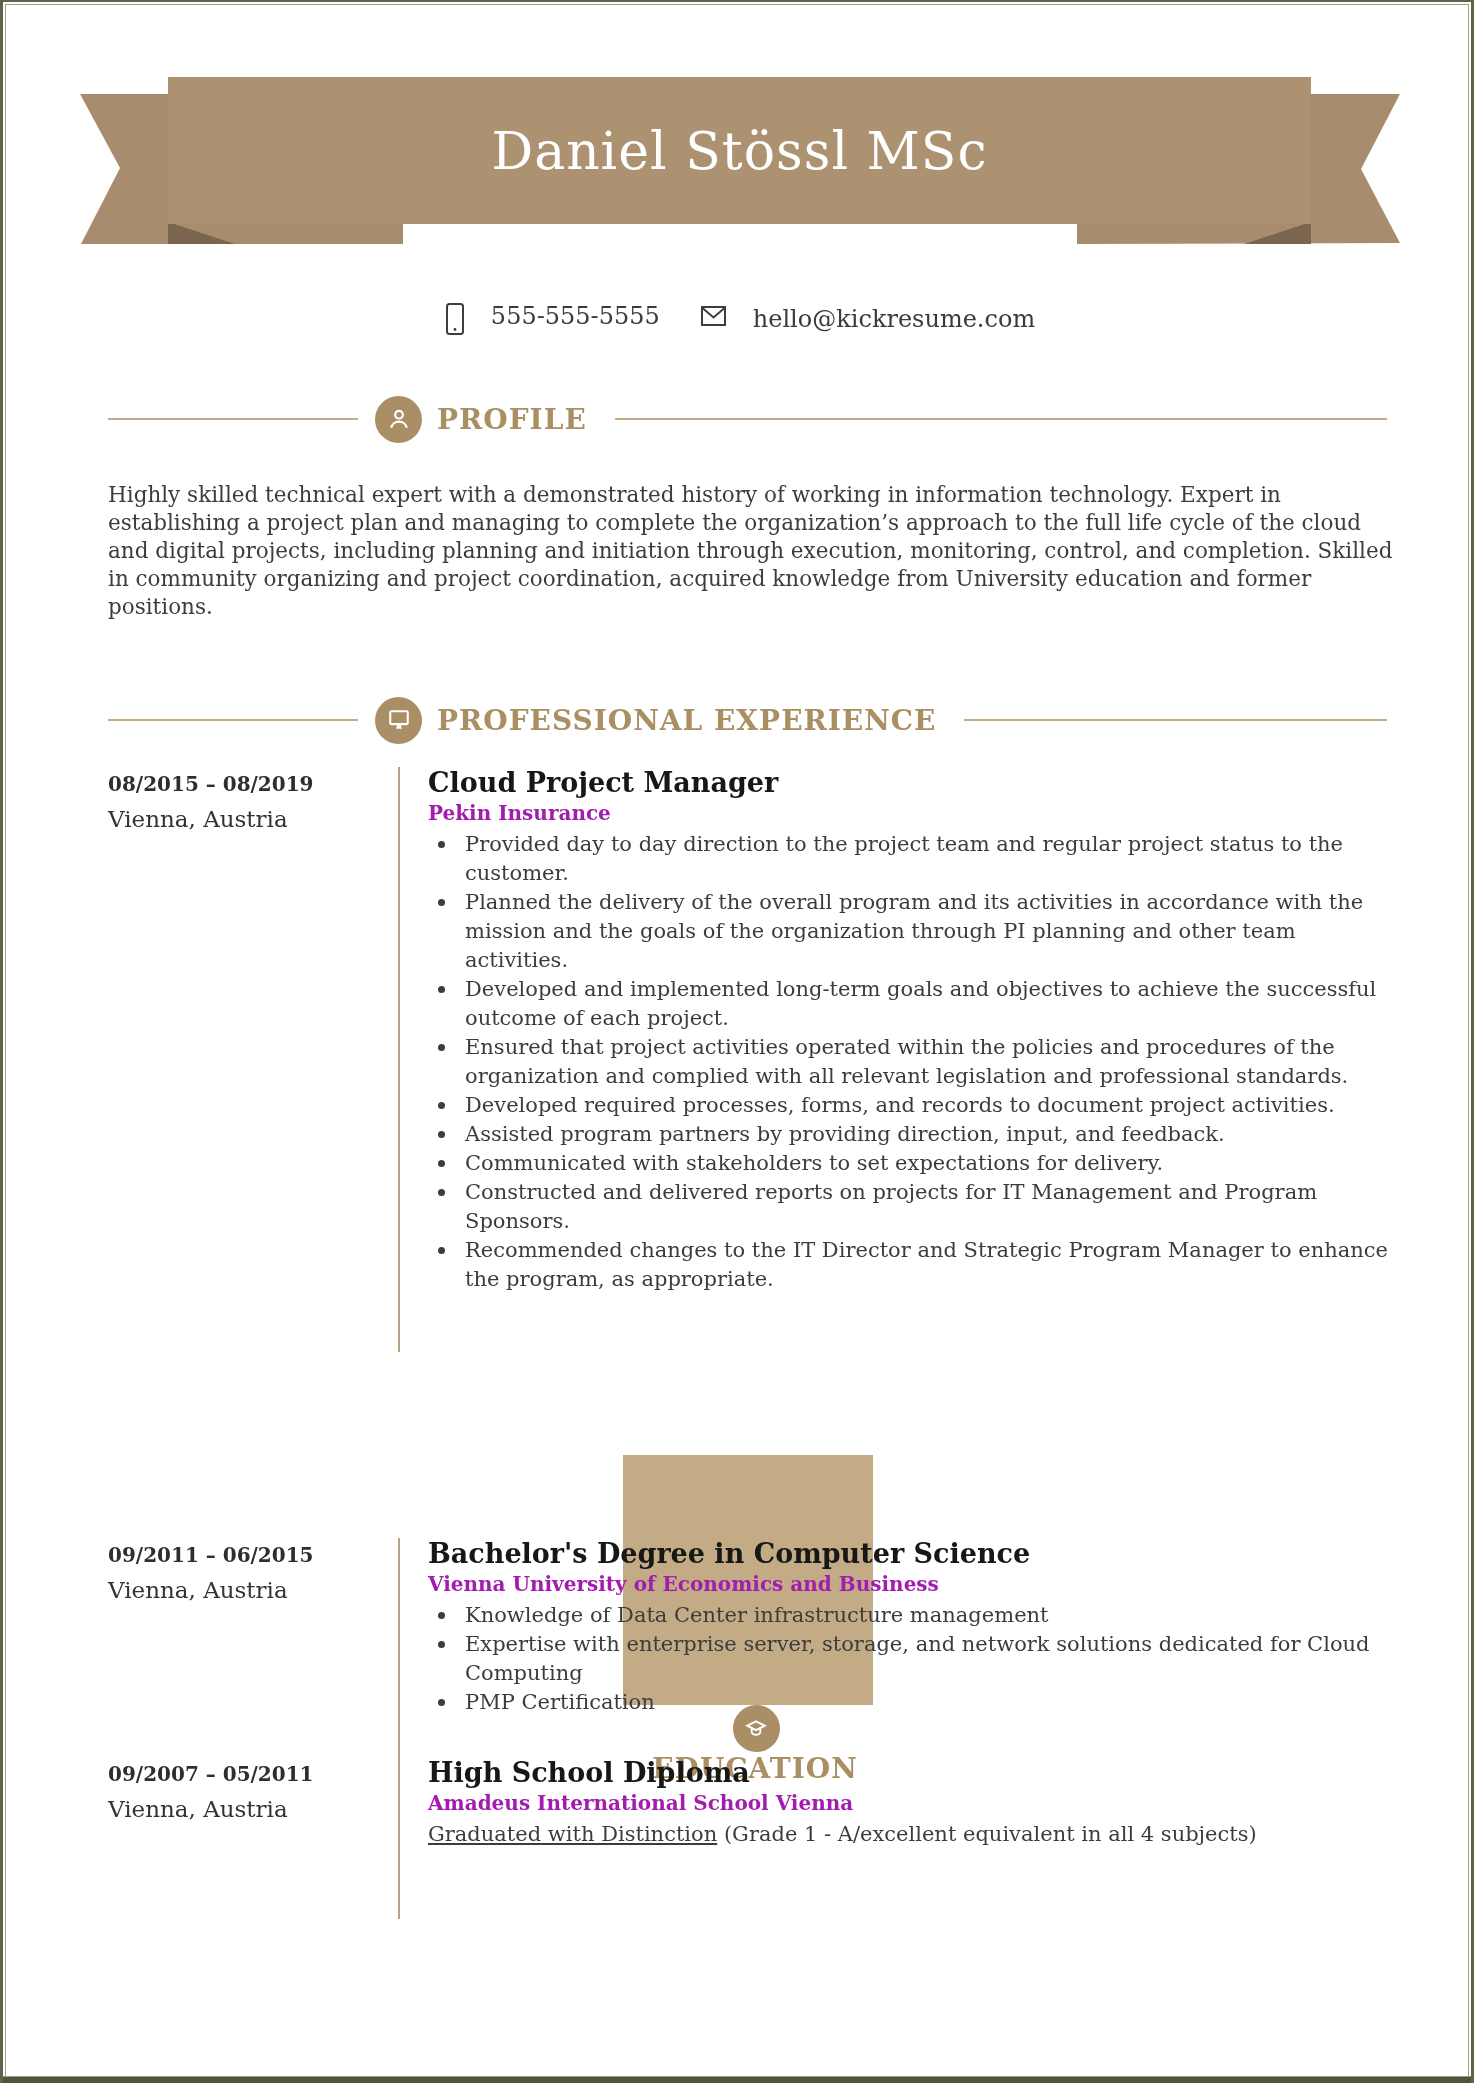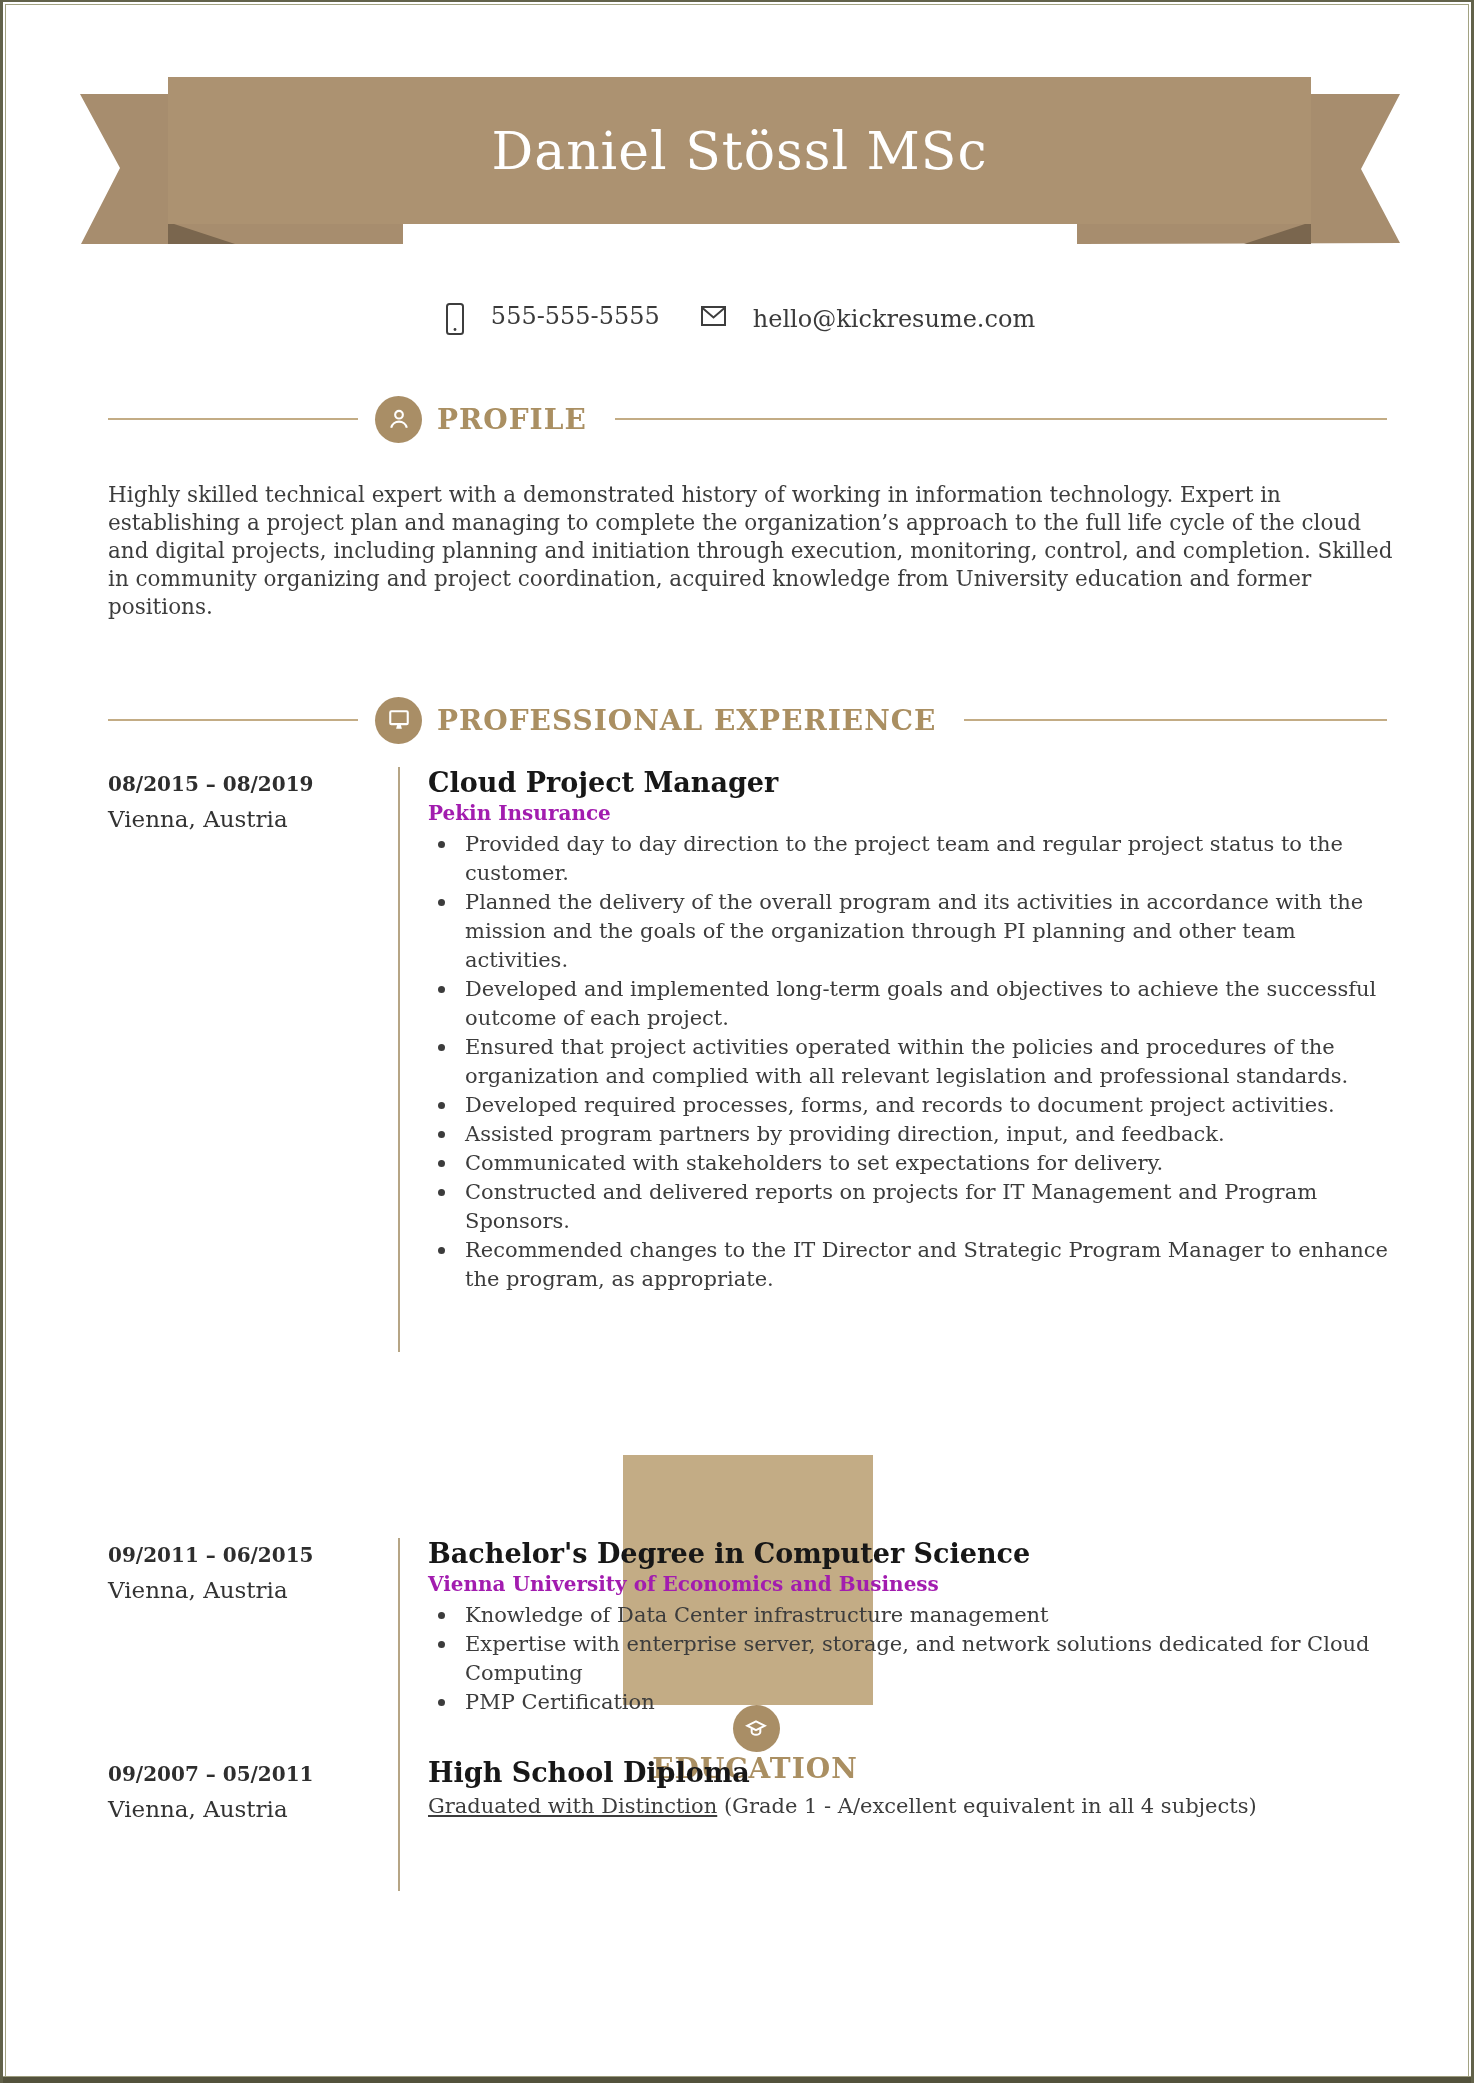--- a/index.html
+++ b/index.html
@@ -202,18 +202,19 @@
         <li>PMP Certification</li>
       </ul>
     </div>
 
     <div class="dates-cell">
       <div class="dates">09/2007 – 05/2011</div>
       <div class="location">Vienna, Austria</div>
     </div>
     <div class="content-cell pad-edu2">
       <div class="role">High School Diploma</div>
+      <div class="company">Amadeus International School Vienna</div>
       <div class="edu-note"><span class="u">Graduated with Distinction</span><span> (Grade 1 - A/excellent equivalent in all 4 subjects)</span></div>
     </div>
   </div>
 
   <div class="bottom-bar"></div>
 </div>
 
 </body></html>

